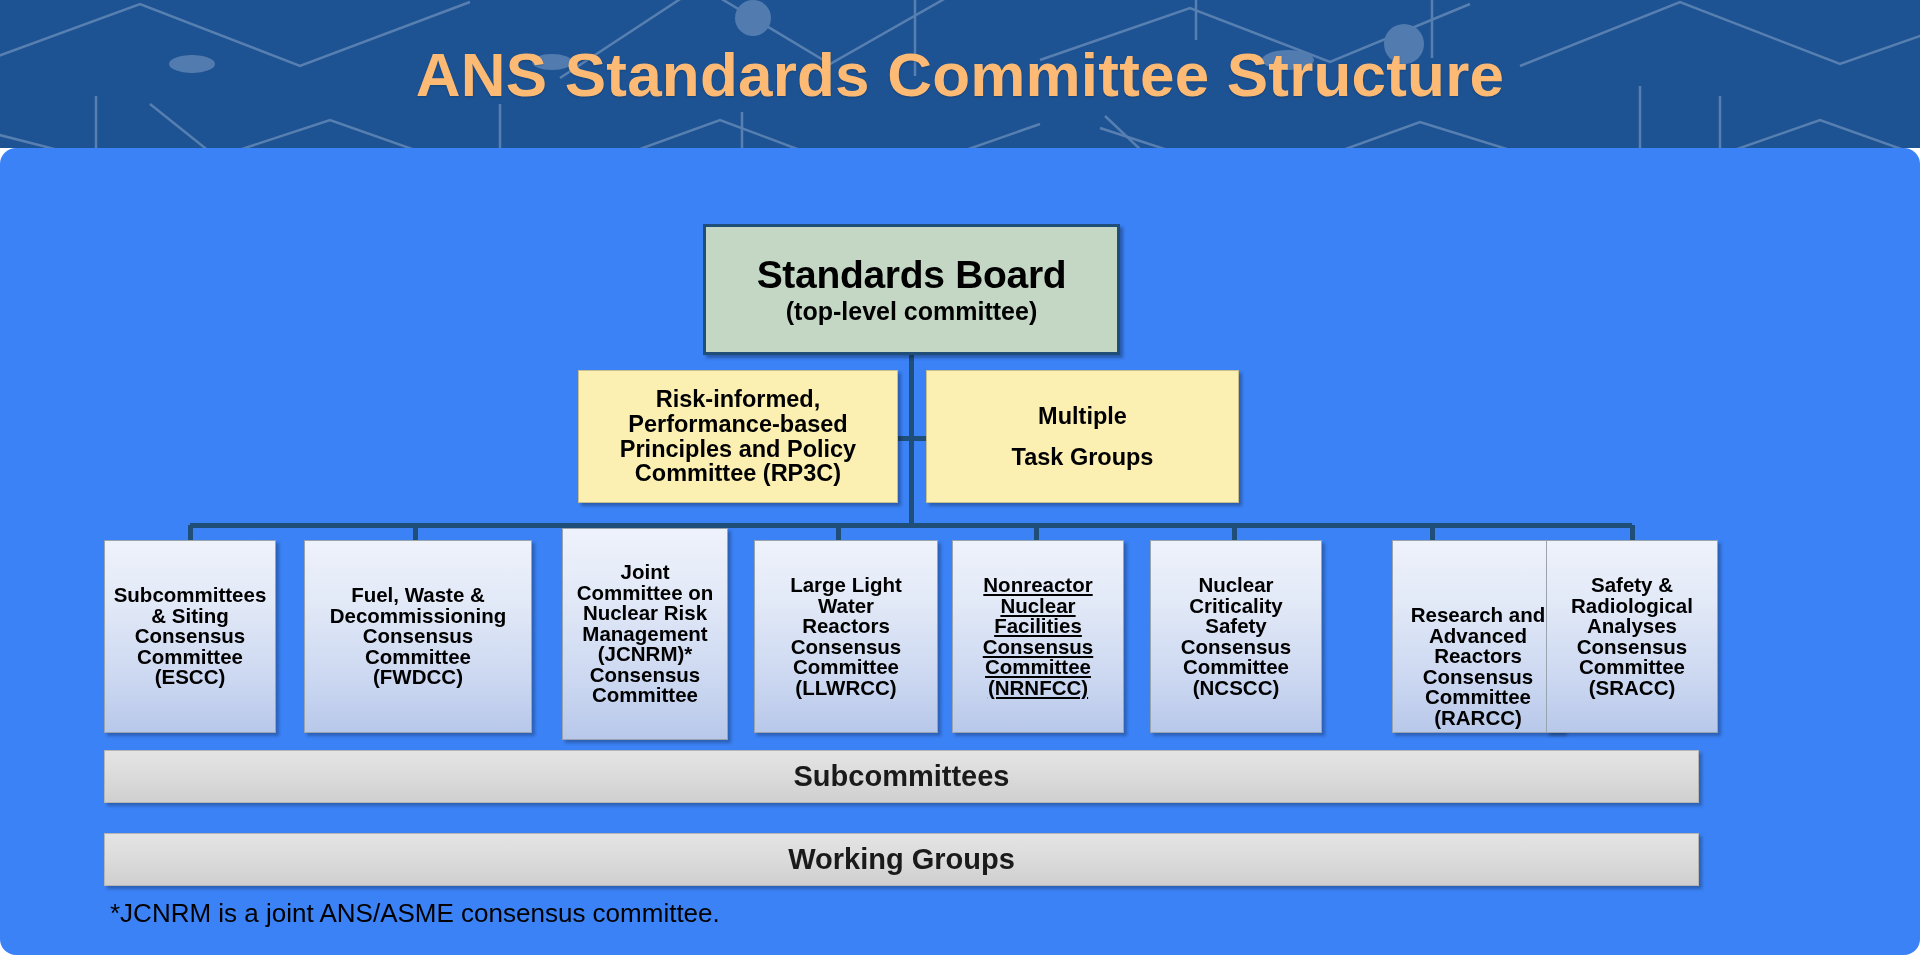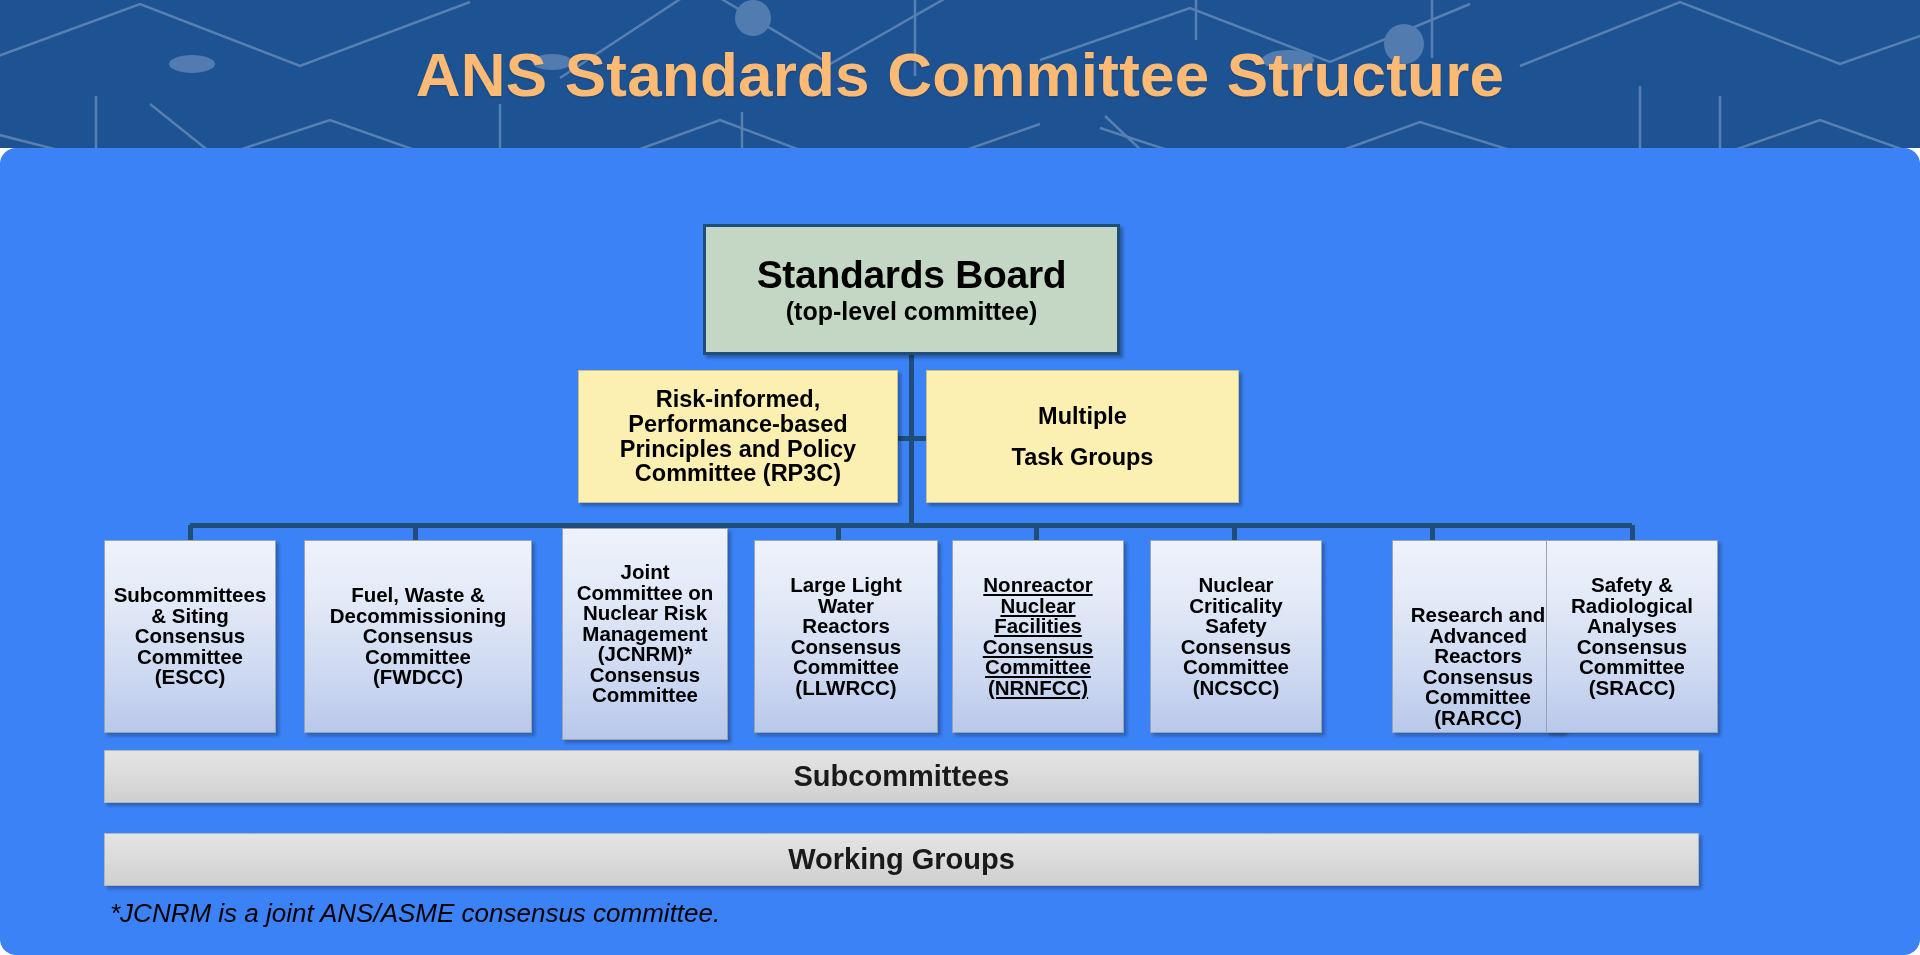--- a/index.html
+++ b/index.html
@@ -133,21 +133,20 @@
     color: #1a1a1a;
   }
   #node-subcommittees { top: 602px; }
   #node-working-groups { top: 685px; }
 
   
   #footnote {
     position: absolute;
     left: 110px; top: 750px;
     font-size: 26px;
-    font-style: italic;
     font-weight: normal;
     color: #000000;
     white-space: nowrap;
   }
 </style>
 </head>
 <body>
 
 <div id="header-banner">
 

